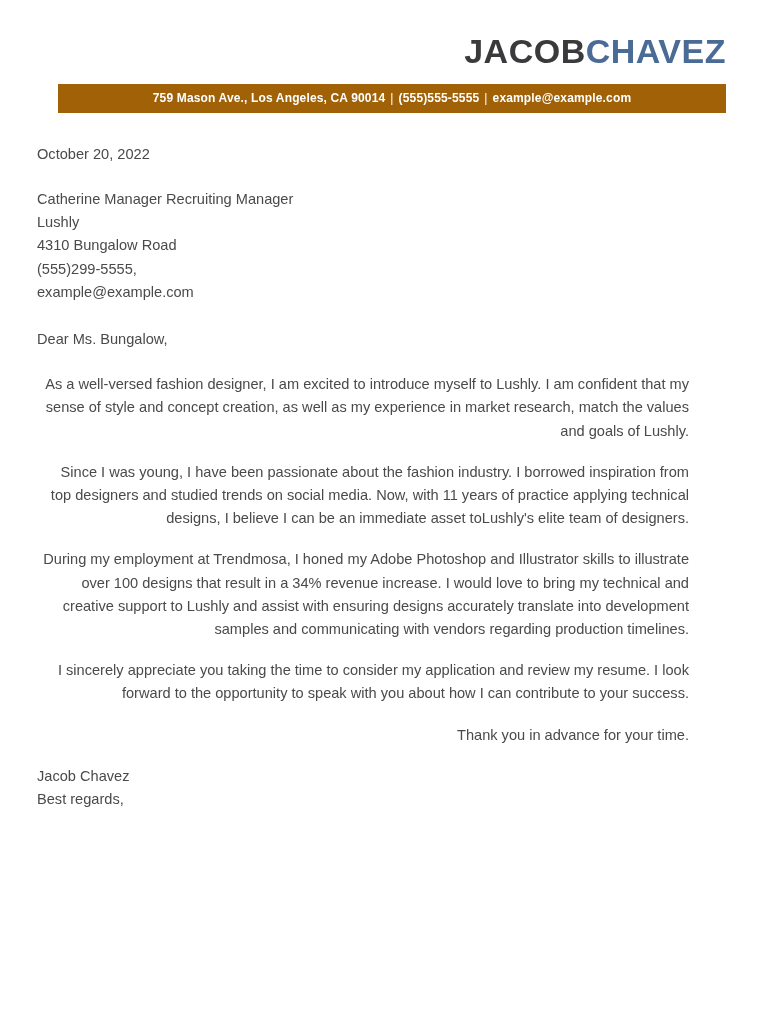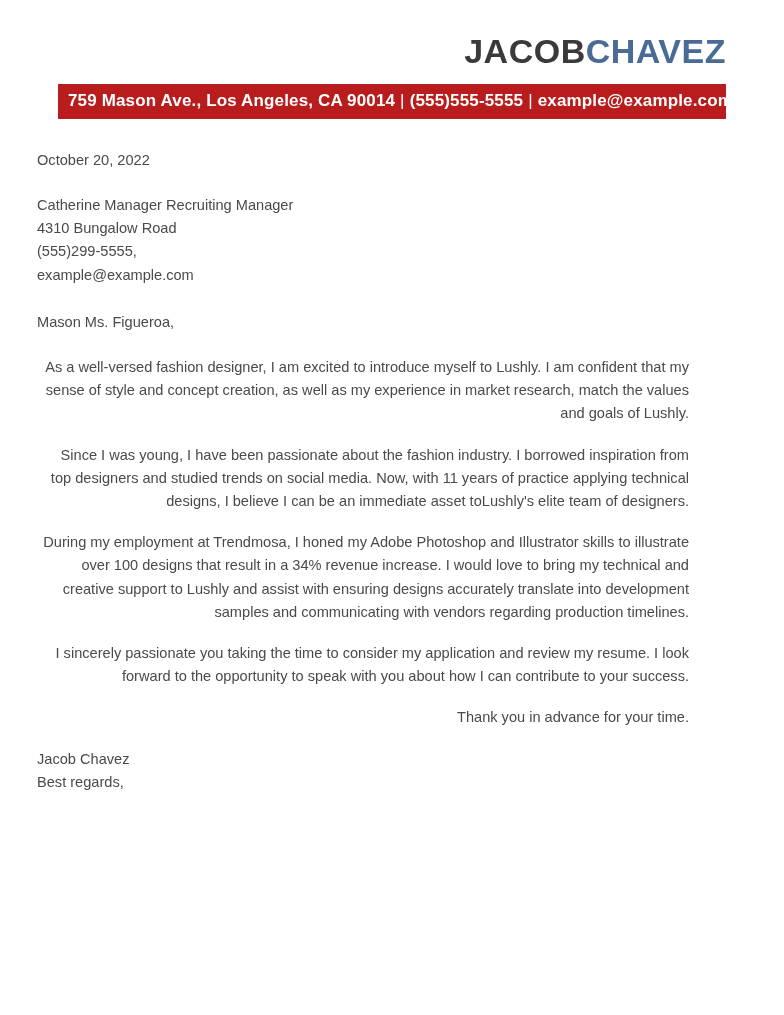--- a/index.html
+++ b/index.html
@@ -35,23 +35,23 @@
   .name-first {
     color: #3a3a3c;
   }
   .name-last {
     color: #4a6b96;
   }
 
   
   .contact-bar {
     margin: 14px 58px 0 58px;
-    background: #b91c1c;
+    background: #a16207;
     color: #ffffff;
-    font-size: 17px;
+    font-size: 12px;
     font-weight: bold;
     text-align: center;
     padding: 7px 10px 8px 10px;
     letter-spacing: 0.15px;
     box-sizing: border-box;
     white-space: nowrap;
     overflow: hidden;
   }
   .contact-bar .sep {
     color: #ffffff;
@@ -110,31 +110,32 @@
   <div class="contact-bar">
     <span>759 Mason Ave., Los Angeles, CA 90014</span><span class="sep">|</span><span>(555)555-5555</span><span class="sep">|</span><span>example@example.com</span>
   </div>
 
   <div class="letter-body">
 
     <div class="block date-block">October 20, 2022</div>
 
     <div class="block recipient-block">
       <span class="addr-line">Catherine Manager Recruiting Manager</span>
+      <span class="addr-line">Lushly</span>
       <span class="addr-line">4310 Bungalow Road</span>
       <span class="addr-line">(555)299-5555,</span>
       <span class="addr-line">example@example.com</span>
     </div>
 
-    <div class="block salutation">Mason Ms. Figueroa,</div>
+    <div class="block salutation">Dear Ms. Bungalow,</div>
 
     <p class="para">As a well-versed fashion designer, I am excited to introduce myself to Lushly. I am confident that my sense of style and concept creation, as well as my experience in market research, match the values and goals of Lushly.</p>
     <p class="para">Since I was young, I have been passionate about the fashion industry. I borrowed inspiration from top designers and studied trends on social media. Now, with 11 years of practice applying technical designs, I believe I can be an immediate asset toLushly's elite team of designers.</p>
     <p class="para">During my employment at Trendmosa, I honed my Adobe Photoshop and Illustrator skills to illustrate over 100 designs that result in a 34% revenue increase. I would love to bring my technical and creative support to Lushly and assist with ensuring designs accurately translate into development samples and communicating with vendors regarding production timelines.</p>
-    <p class="para">I sincerely passionate you taking the time to consider my application and review my resume. I look forward to the opportunity to speak with you about how I can contribute to your success.</p>
+    <p class="para">I sincerely appreciate you taking the time to consider my application and review my resume. I look forward to the opportunity to speak with you about how I can contribute to your success.</p>
     <p class="para">Thank you in advance for your time.</p>
 
     <div class="block signature-name">Jacob Chavez</div>
 
     <div class="block signoff">Best regards,</div>
 
   </div>
 </div>
 
 </body></html>

